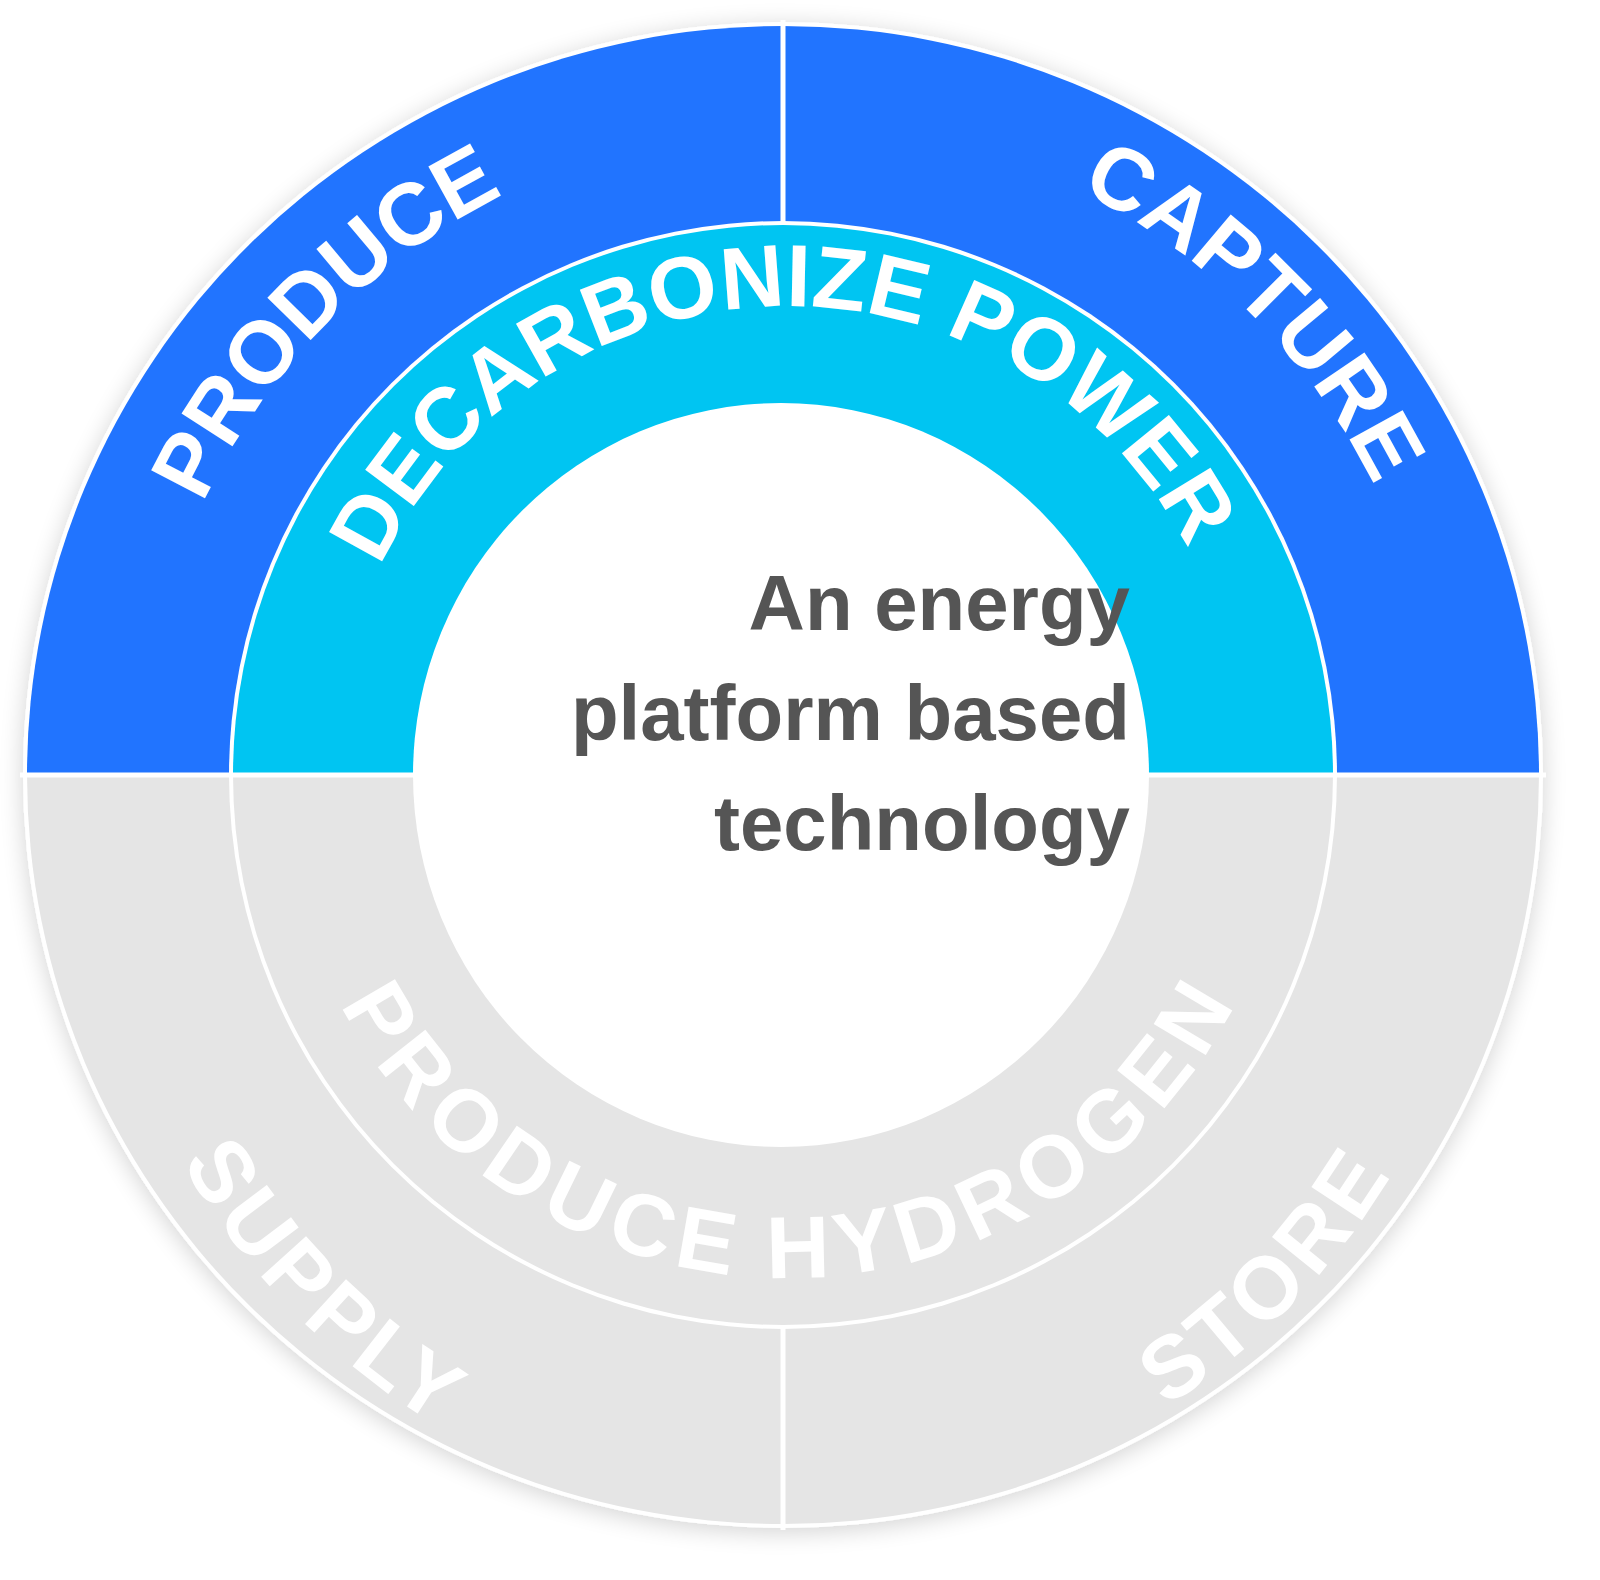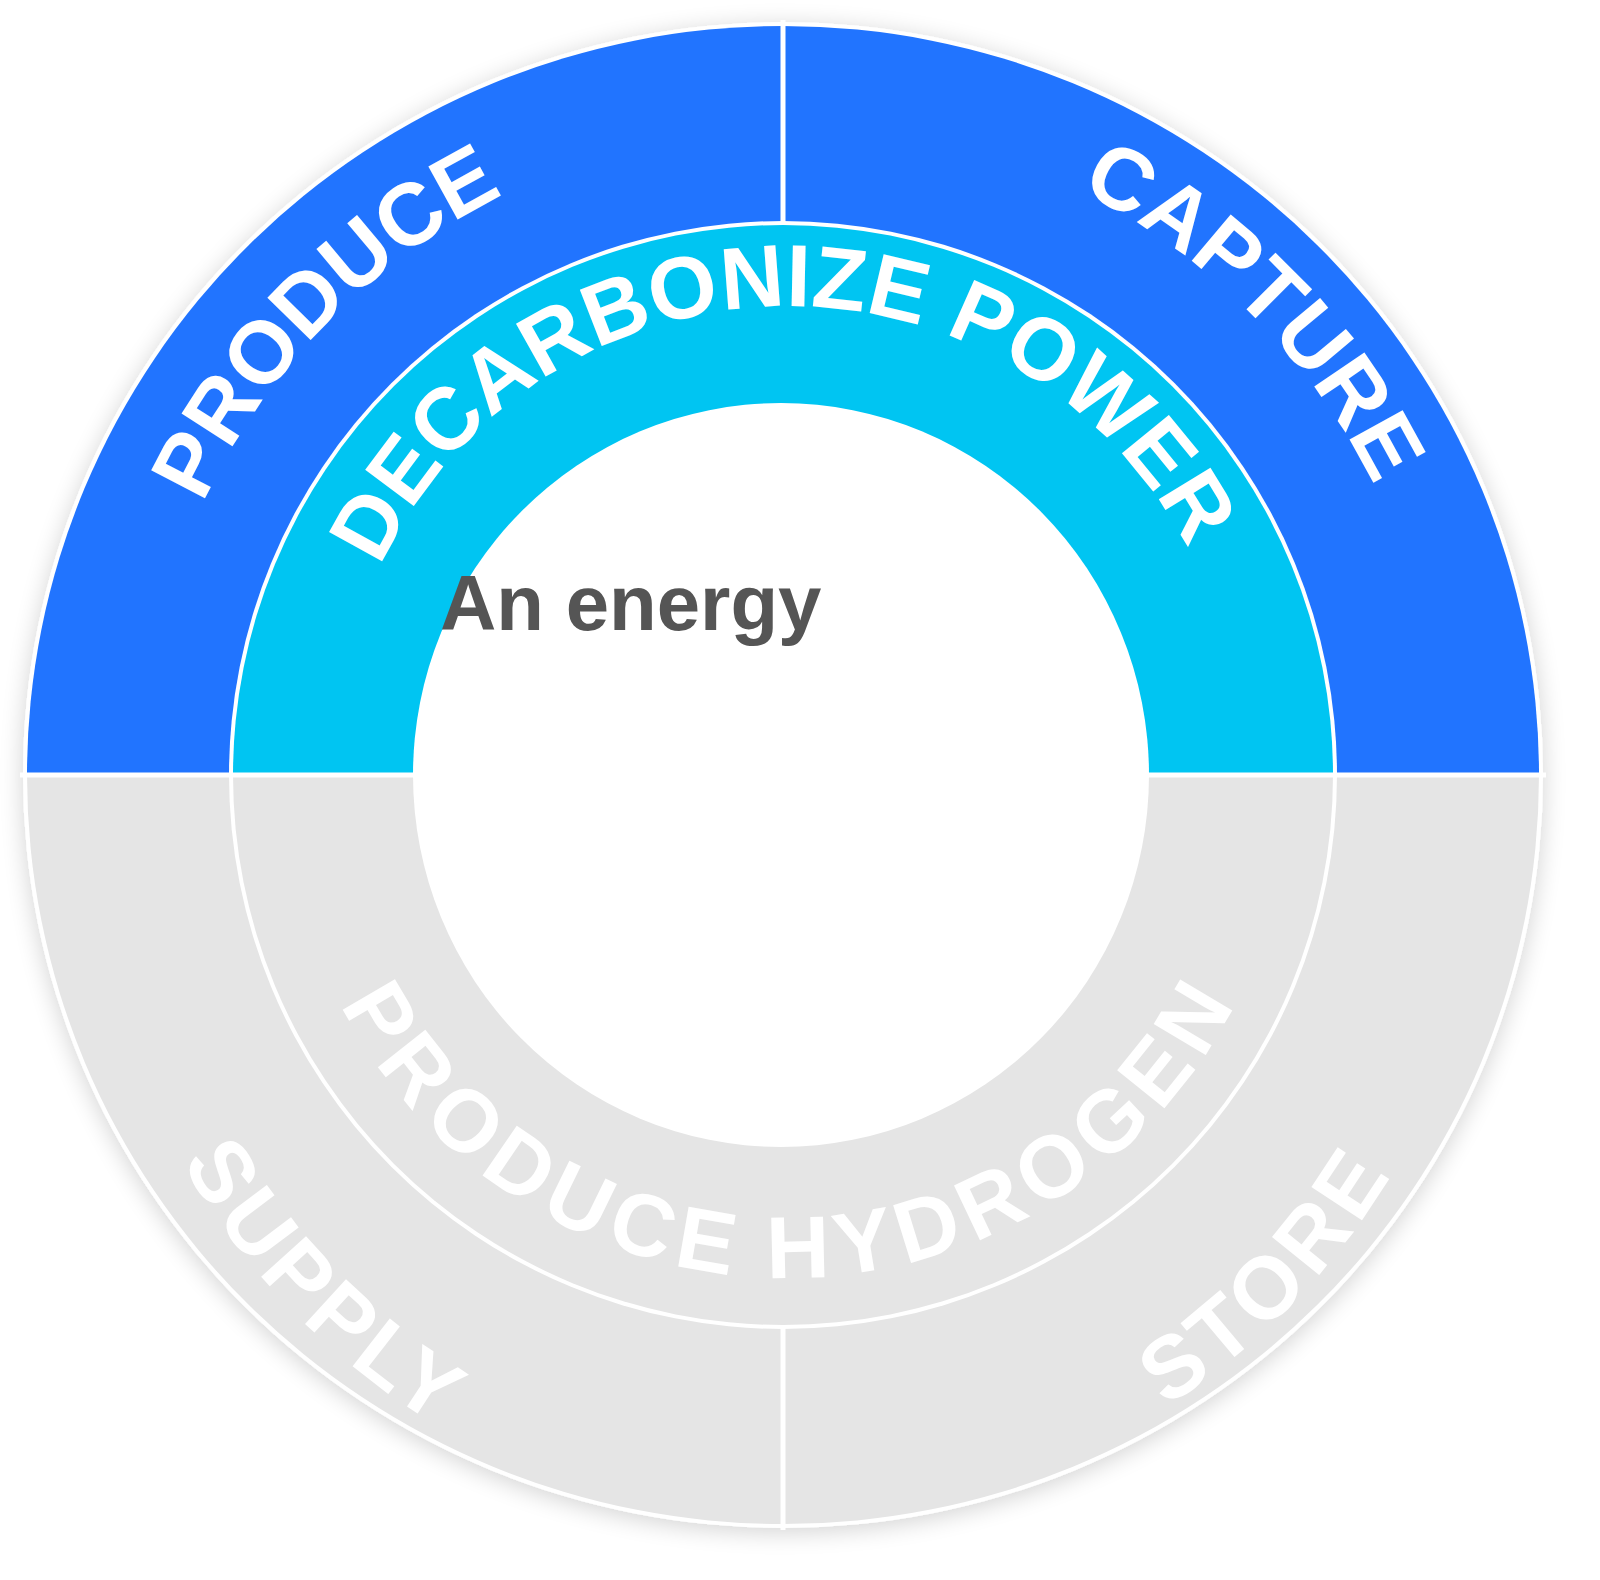--- a/index.html
+++ b/index.html
@@ -2,21 +2,21 @@
 <html><head>
 <meta charset="utf-8">
 <style>
   html, body { margin: 0; padding: 0; background: #ffffff; }
   body { width: 1600px; height: 1580px; position: relative; overflow: hidden; }
   #diagram { position: absolute; left: 0; top: 0; width: 1600px; height: 1580px; }
   .ring-label { font-family: "Liberation Sans", sans-serif; font-weight: 700; fill: #ffffff; }
   .center-text {
     position: absolute; left: 440px; top: 548px; width: 690px;
     font-family: "Liberation Sans", sans-serif; font-weight: 700;
-    font-size: 78px; line-height: 110px; color: #555555; text-align: left;
+    font-size: 78px; line-height: 110px; color: #555555; text-align: right;
   }
   .center-text span { display: block; }
 </style>
 </head>
 <body>
 
 <svg id="diagram" viewBox="0 0 1600 1580" xmlns="http://www.w3.org/2000/svg">
   <defs>
     <filter id="shadow" x="-10%" y="-10%" width="120%" height="120%">
       <feGaussianBlur in="SourceAlpha" stdDeviation="12"></feGaussianBlur>
@@ -75,13 +75,15 @@
   <text class="ring-label" font-size="88" dy="62">
     <textPath href="#arc-supply" startOffset="50%" text-anchor="middle">SUPPLY</textPath>
   </text>
   <text class="ring-label" font-size="88" dy="62">
     <textPath href="#arc-store" startOffset="50%" text-anchor="middle">STORE</textPath>
   </text>
 </svg>
 
 <div class="center-text">
   <span>An energy</span>
+  <span>platform based</span>
+  <span>technology</span>
 </div>
 
 </body></html>

